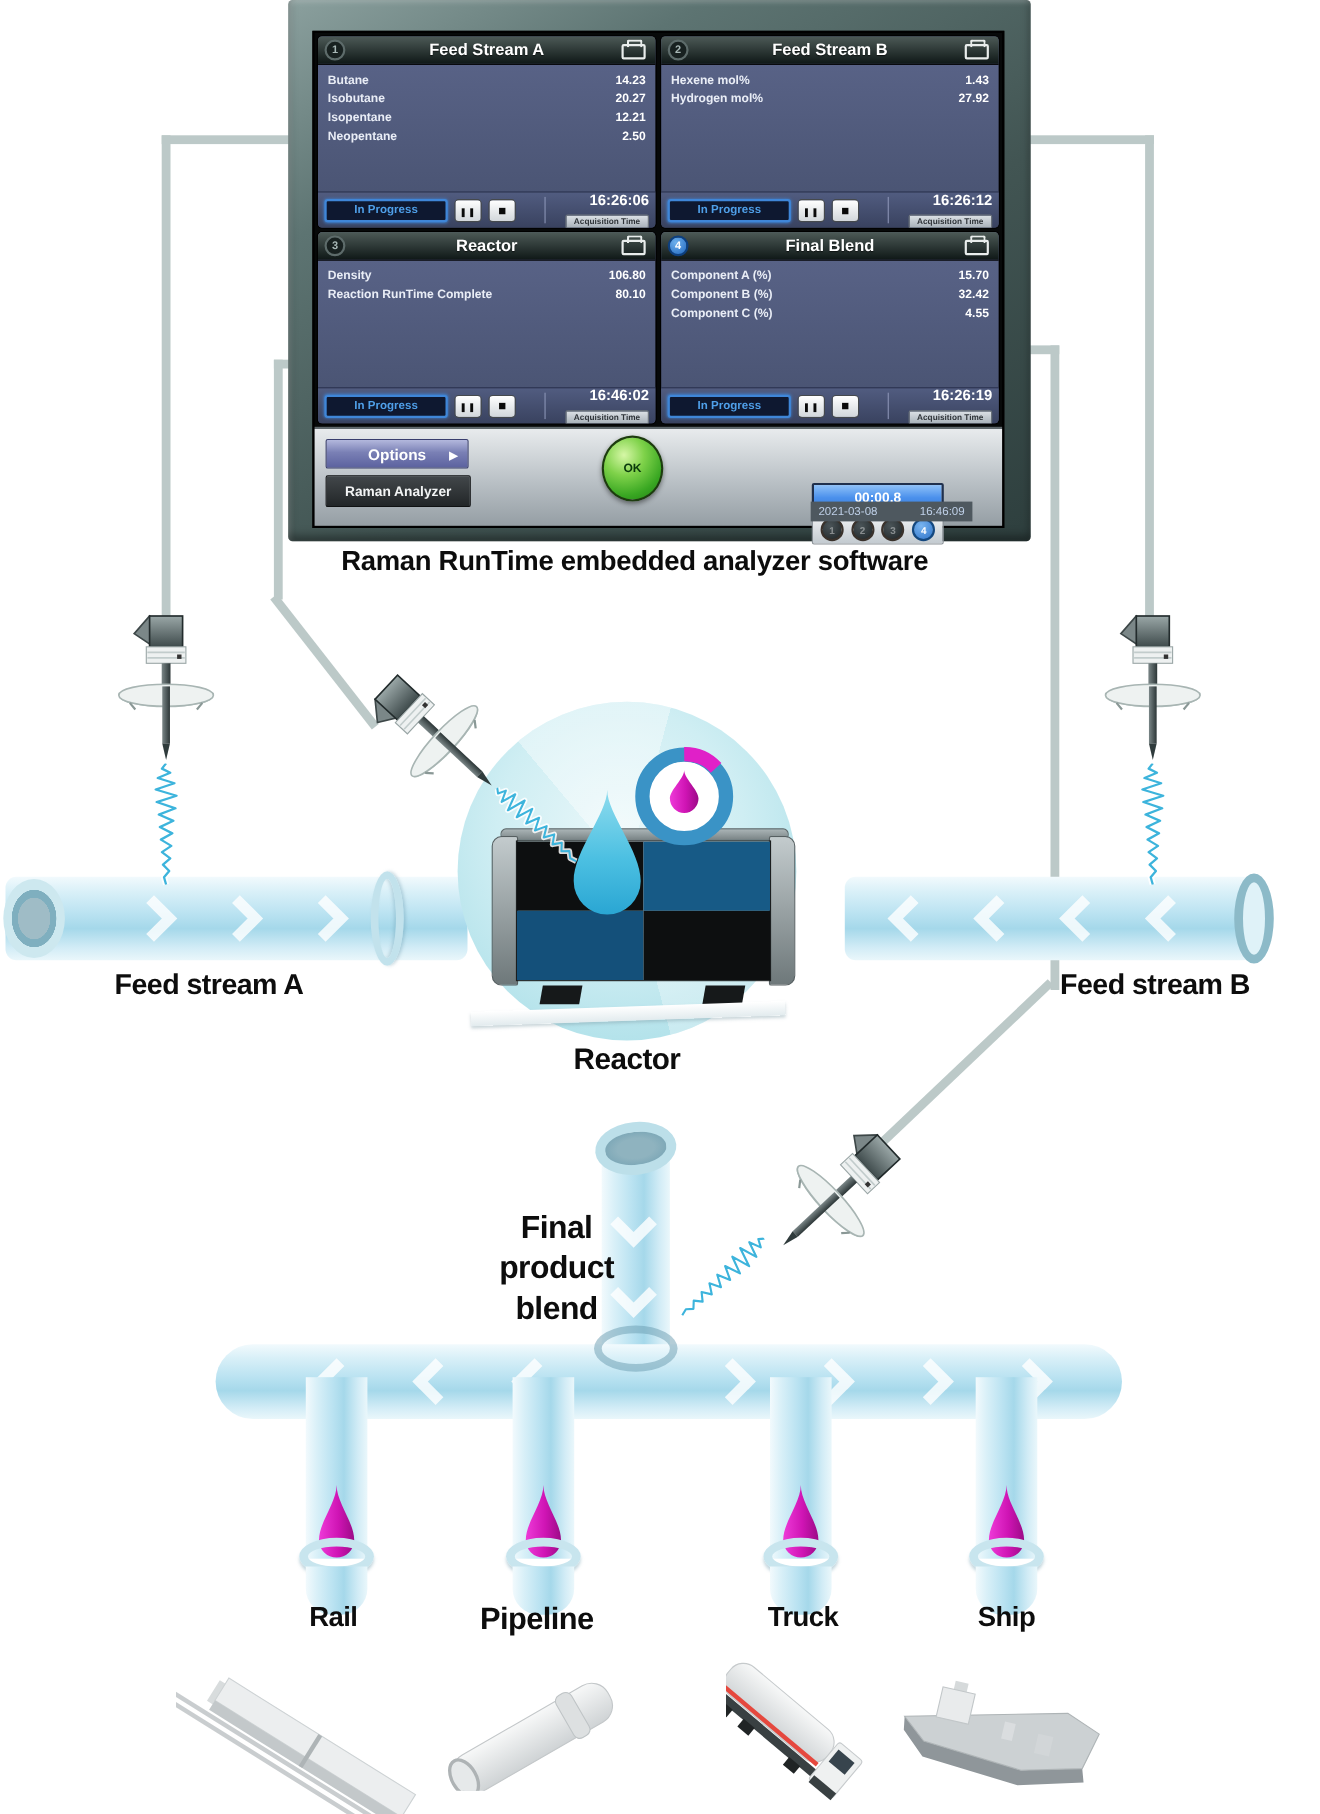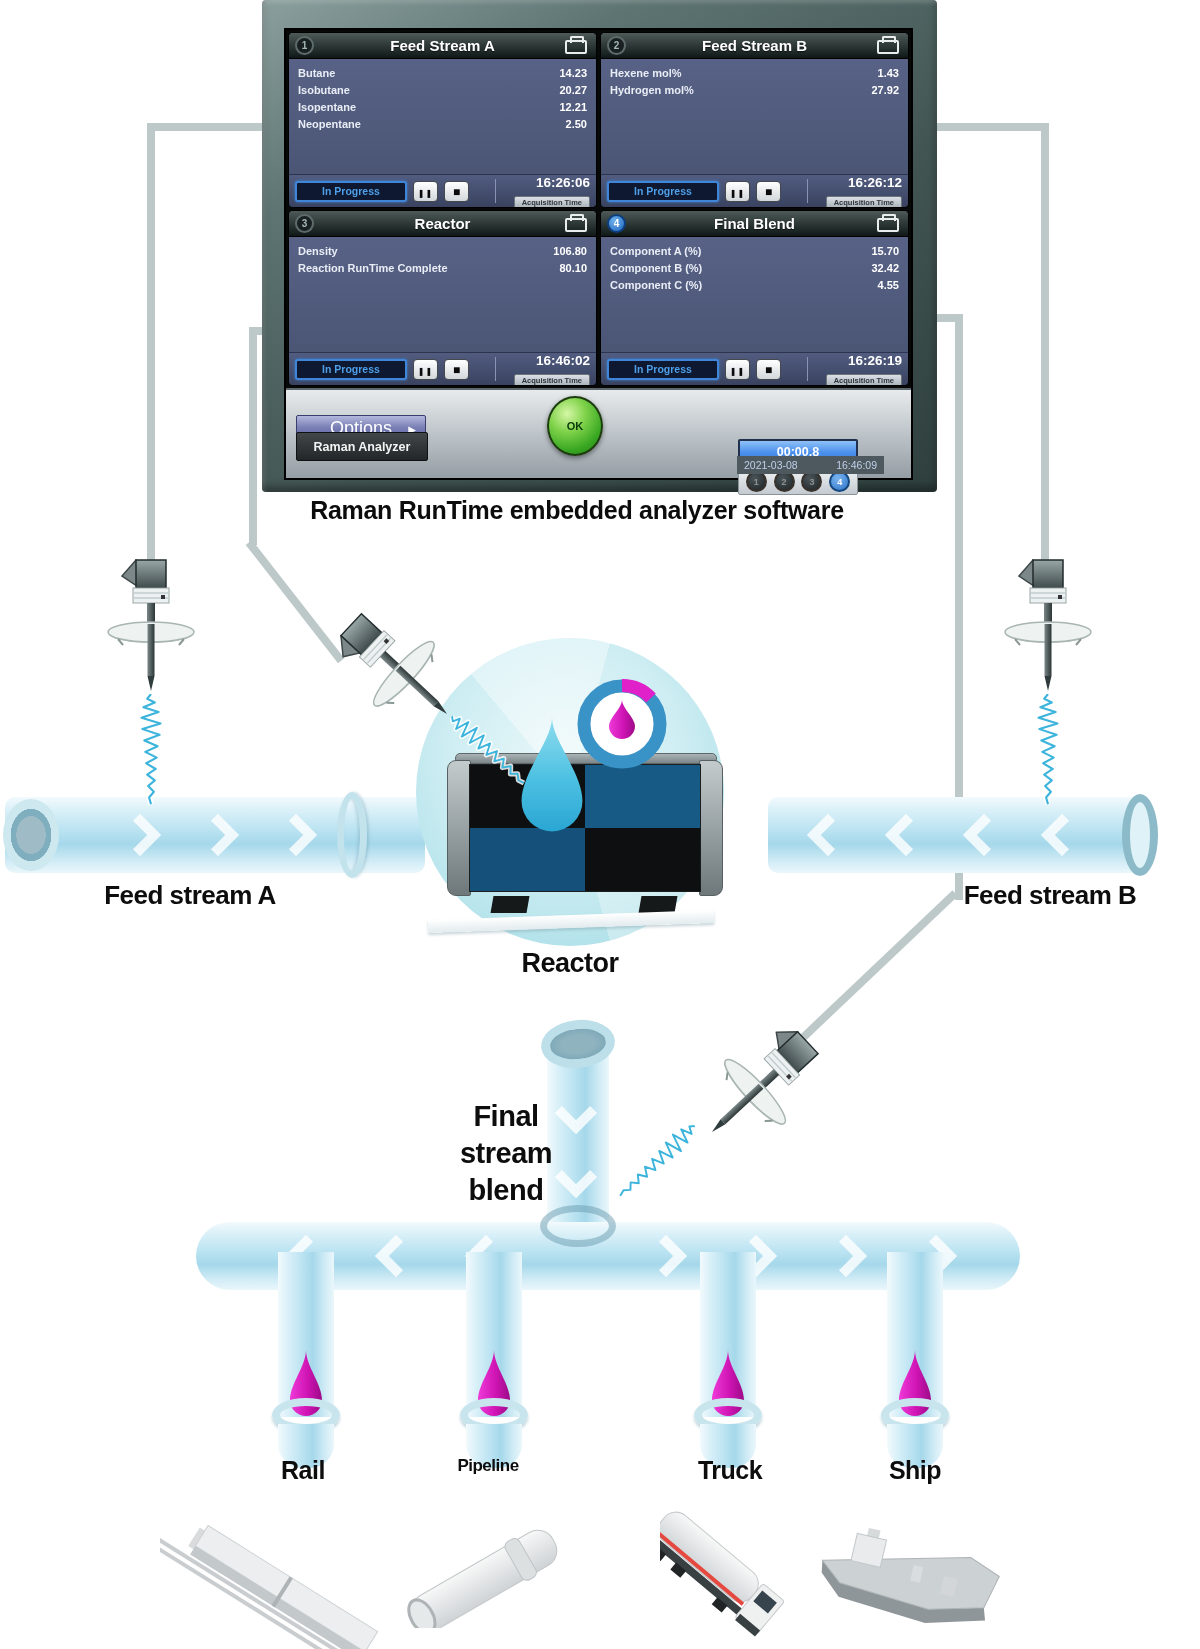--- a/index.html
+++ b/index.html
@@ -36,21 +36,21 @@
   .stop-glyph::before { content:"\25A0"; font-size:12px; }
   .foot-div { width:1px; height:24px; background:#8a93b5; margin-left:auto; }
   .timeblock { text-align:right; min-width:88px; }
   .ptime { color:#fff; font-size:13.5px; font-weight:bold; line-height:14px; }
   .acq { display:inline-block; background:linear-gradient(#dbe0e5,#a8b1b9); border:1px solid #6d757c; border-radius:2px;
     color:#2e3338; font-size:7.5px; font-weight:bold; padding:1px 7px; margin-top:2px; }
 
   .controls { position:absolute; left:0; right:0; top:358px; bottom:0; background:linear-gradient(#e8ebed,#b9c0c5 55%,#959ea4); border-top:2px solid #5f686c; }
   .options-btn { position:absolute; left:10px; top:9px; width:130px; height:27px;
     background:linear-gradient(#b3b8dd,#7a80b5 45%,#5c629f); border:1px solid #393e6e; border-radius:2px;
-    color:#fff; font-weight:normal; font-size:18px; display:flex; align-items:center; justify-content:center;margin-top:16px; }
+    color:#fff; font-weight:bold; font-size:14px; display:flex; align-items:center; justify-content:center; }
   .options-arrow { position:absolute; right:9px; top:8px; color:#fff; font-size:10px; }
   .options-arrow::before { content:"\25B6"; }
   .raman-btn { position:absolute; left:10px; top:42px; width:132px; height:29px; background:linear-gradient(#42474a,#222628);
     border:1px solid #0f1112; border-radius:2px; color:#f2f4f4; font-weight:bold; font-size:12.5px;
     display:flex; align-items:center; justify-content:center; }
   .ok-btn { position:absolute; left:261px; top:6px; width:56px; height:60px; border-radius:50%;
     background:radial-gradient(circle at 35% 28%,#d6f7a6 0%,#7fd24a 35%,#39a722 70%,#1f7d12 100%);
     border:2px solid #1d3c0f; color:#0a3a0c; font-size:11px; font-weight:bold;
     display:flex; align-items:center; justify-content:center; box-shadow:0 2px 5px rgba(0,0,0,.45); }
   .right-cluster { position:absolute; left:452px; top:5px; width:120px;margin-top:44px; }
@@ -272,25 +272,25 @@
     </svg>
   <svg style="position:absolute;left:677px;top:1126px;transform:rotate(47deg);transform-origin:18px 0;" width="36" height="104" viewBox="0 0 36 118">
       <use href="#squiggle"></use>
     </svg>
 
   <div class="dlabel" style="left:55px;top:880px;width:270px;">Feed stream A</div>
   <div class="dlabel" style="left:915px;top:880px;width:270px;">Feed stream B</div>
   <div class="dlabel" style="left:468px;top:948px;width:204px;font-size:27px;">Reactor</div>
   <div class="dlabel" style="left:420px;top:1098px;width:172px;line-height:37px;font-size:29px;">
     <div>Final</div>
-    <div>stream</div>
+    <div>product</div>
     <div>blend</div>
   </div>
   <div class="dlabel" style="left:218px;top:1456px;width:170px;font-size:25px;">Rail</div>
-  <div class="dlabel" style="left:403px;top:1456px;width:170px;font-size:17px;">Pipeline</div>
+  <div class="dlabel" style="left:403px;top:1456px;width:170px;font-size:28px;">Pipeline</div>
   <div class="dlabel" style="left:645px;top:1456px;width:170px;font-size:25px;">Truck</div>
   <div class="dlabel" style="left:830px;top:1456px;width:170px;font-size:25px;">Ship</div>
 
   <svg style="position:absolute;left:160px;top:1492px;" width="262" height="157" viewBox="0 0 262 157">
     <g transform="translate(4,6) rotate(32)">
       <rect x="-15" y="36" width="290" height="4" fill="#c9cdcf"></rect>
       <rect x="-15" y="44" width="290" height="4" fill="#c9cdcf"></rect>
       <rect x="46" y="6" width="8" height="22" fill="#d8dcdd"></rect>
       <rect x="52" y="0" width="200" height="24" fill="#eceeef" stroke="#cdd2d4"></rect>
       <rect x="52" y="24" width="200" height="10" fill="#c3c8ca"></rect>

